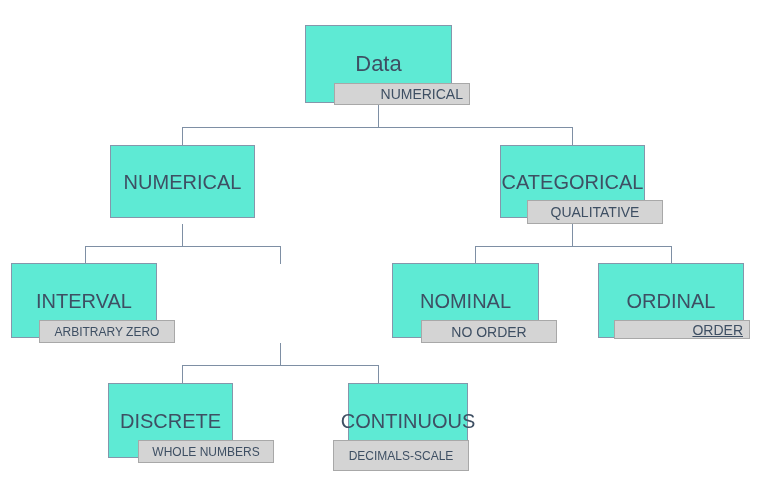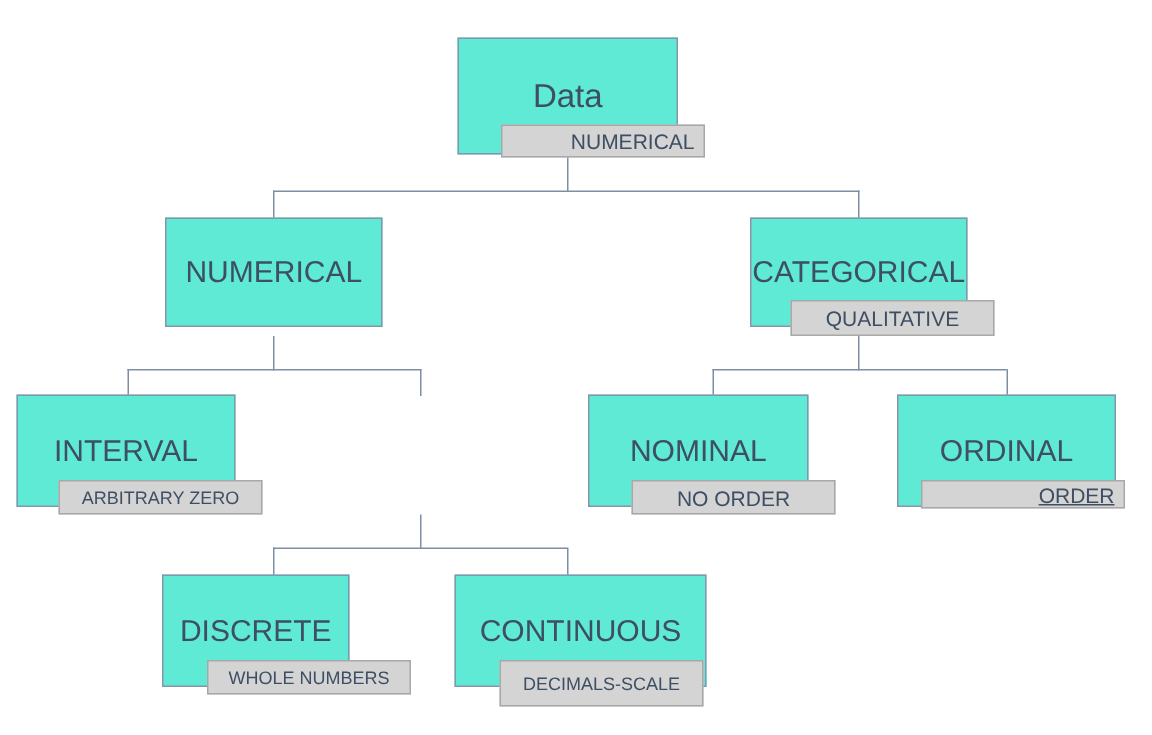--- a/index.html
+++ b/index.html
@@ -135,19 +135,19 @@
   </div>
 
   <div class="node" style="left:108px; top:383px; width:166px; height:81px;">
     <div class="node-box" style="width:125px; height:75px;">
       <span class="node-title small">DISCRETE</span>
     </div>
     <div class="node-tag t12 center" style="left:30px; top:57px; width:136px; height:23px;">WHOLE NUMBERS</div>
   </div>
 
   <div class="node" style="left:303px; top:383px; width:166px; height:81px;">
-    <div class="node-box" style="width:168px; height:75px;">
+    <div class="node-box" style="width:120px; height:75px;margin-left:45px;">
       <span class="node-title small">CONTINUOUS</span>
     </div>
     <div class="node-tag t12 center" style="left:30px; top:57px; width:136px; height:31px;">DECIMALS-SCALE</div>
   </div>
 
 </div>
 
 </body></html>

